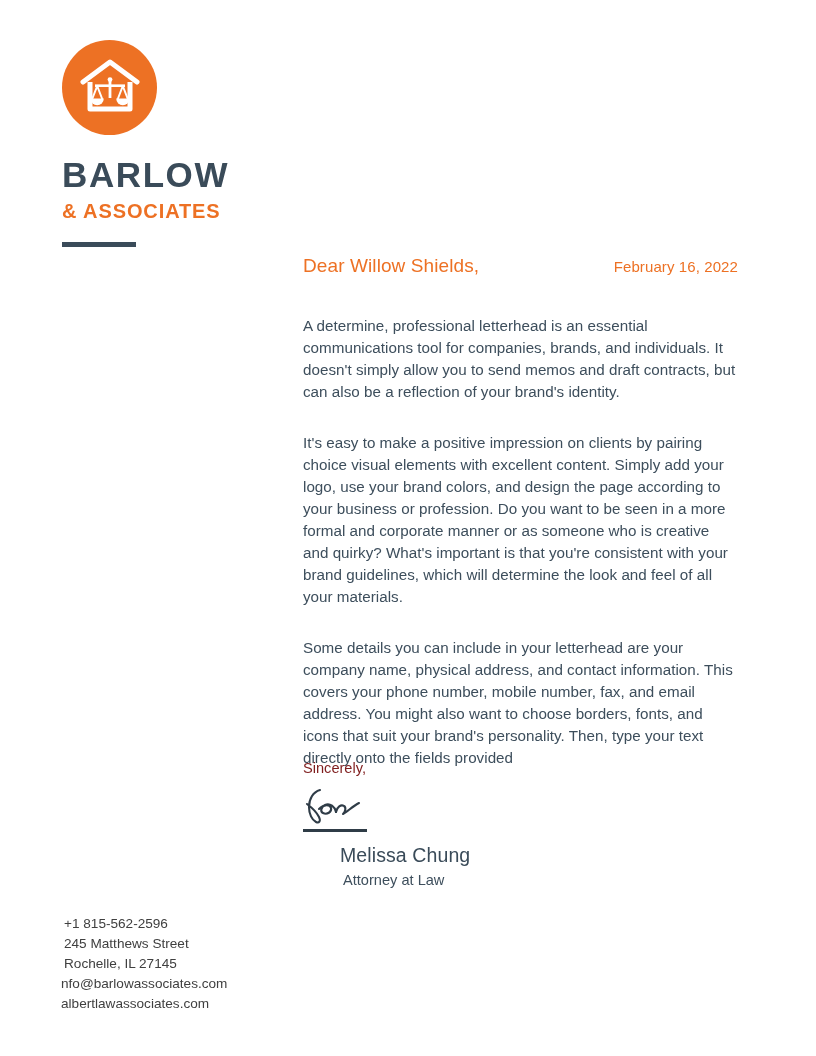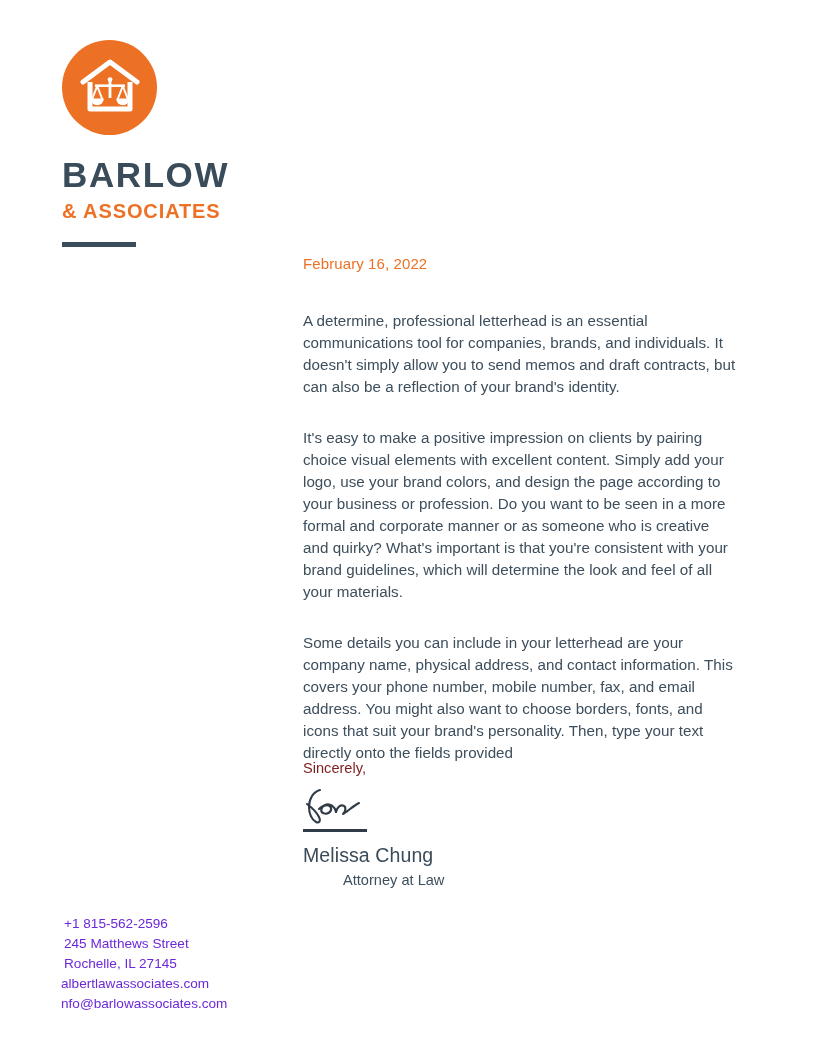--- a/index.html
+++ b/index.html
@@ -125,40 +125,41 @@
     height: 2.5px;
     background: #2F3C47;
     margin-top: 1px;
   }
   .signer-name {
     margin-top: 13px;
     font-size: 19.5px;
     color: #3A4B59;
     line-height: 1.1;
     letter-spacing: 0.1px;
+    margin-left: 37px;
   }
   .signer-title {
     margin-top: 6px;
     font-size: 14.6px;
     color: #3D4E5C;
     line-height: 1.2;
     margin-left: 40px;
   }
 
   
   .contact {
     position: absolute;
     left: 64px;
     top: 914px;
     width: 260px;
   }
   .contact-line {
     font-size: 13.6px;
     line-height: 20px;
-    color: #6d28d9;
+    color: #404040;
     white-space: nowrap;
   }
   .contact-line.shift {
     margin-left: -3px;
   }
 </style>
 </head>
 <body>
 
 <div class="page">
@@ -185,20 +186,21 @@
         <path d="M37.2 40.6 A6.6 6.6 0 0 0 50.4 40.6 Z" fill="#ffffff"></path>
       </svg>
     </div>
     <div class="brand-name">BARLOW</div>
     <div class="brand-sub">&amp; ASSOCIATES</div>
     <div class="brand-rule"></div>
   </div>
 
   <div class="letter">
     <div class="salutation-row">
+      <div class="salutation">Dear Willow Shields,</div>
       <div class="letter-date">February 16, 2022</div>
     </div>
     <div class="body-copy">
       <p>A determine, professional letterhead is an essential communications tool for companies, brands, and individuals. It doesn't simply allow you to send memos and draft contracts, but can also be a reflection of your brand's identity.</p>
       <p>It's easy to make a positive impression on clients by pairing choice visual elements with excellent content. Simply add your logo, use your brand colors, and design the page according to your business or profession. Do you want to be seen in a more formal and corporate manner or as someone who is creative and quirky? What's important is that you're consistent with your brand guidelines, which will determine the look and feel of all your materials.</p>
       <p>Some details you can include in your letterhead are your company name, physical address, and contact information. This covers your phone number, mobile number, fax, and email address. You might also want to choose borders, fonts, and icons that suit your brand's personality. Then, type your text directly onto the fields provided</p>
     </div>
   </div>
 
   <div class="sign-off">
@@ -217,17 +219,17 @@
     </div>
     <div class="sign-rule"></div>
     <div class="signer-name">Melissa Chung</div>
     <div class="signer-title">Attorney at Law</div>
   </div>
 
   <div class="contact">
     <div class="contact-line">+1 815-562-2596</div>
     <div class="contact-line">245 Matthews Street</div>
     <div class="contact-line">Rochelle, IL 27145</div>
+    <div class="contact-line shift">nfo@barlowassociates.com</div>
     <div class="contact-line shift">albertlawassociates.com</div>
-    <div class="contact-line shift">nfo@barlowassociates.com</div>
   </div>
 
 </div>
 
 </body></html>

